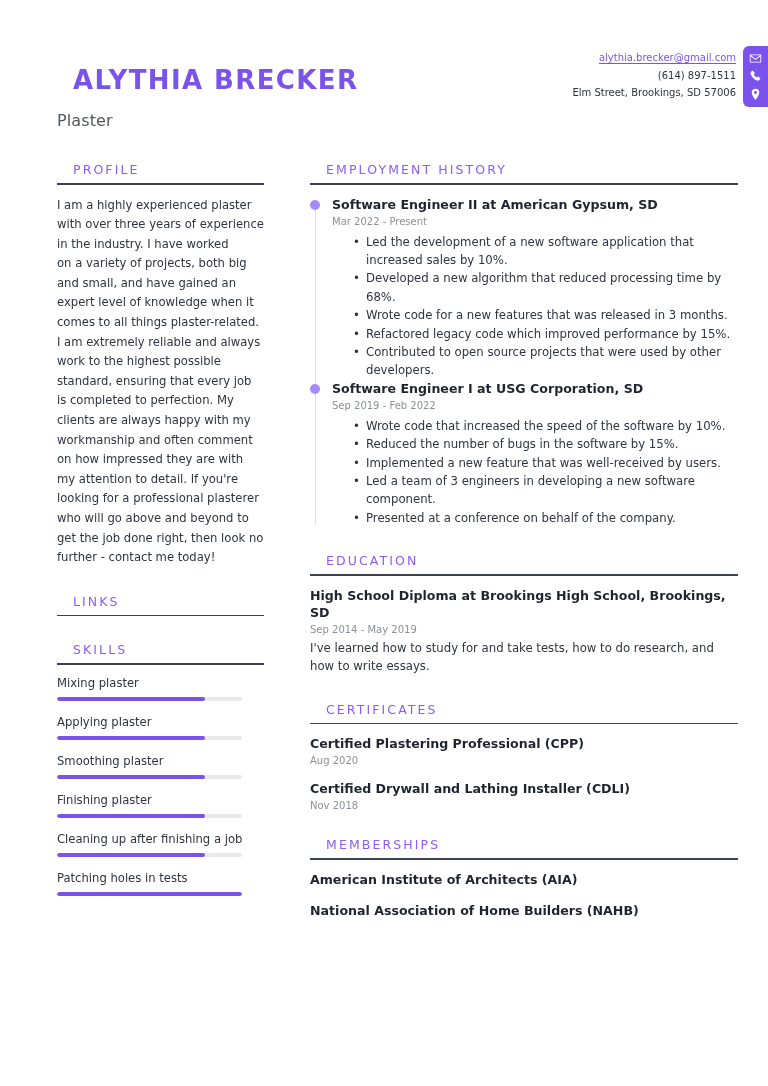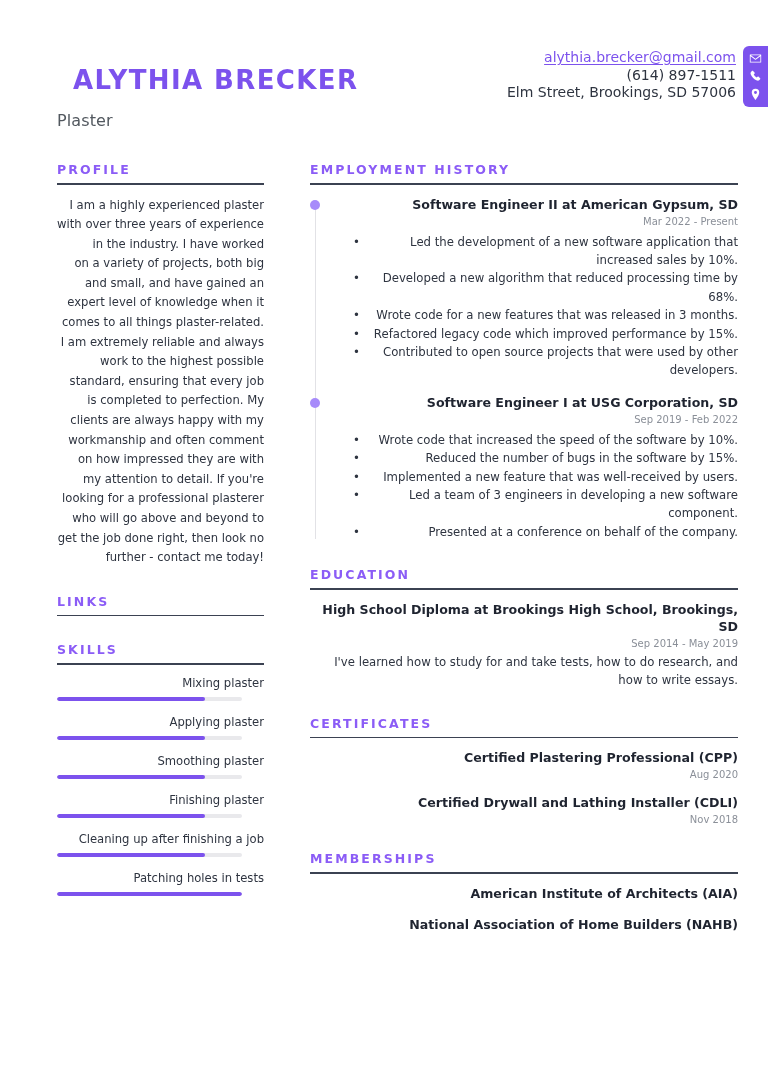--- a/index.html
+++ b/index.html
@@ -48,21 +48,21 @@
     letter-spacing: .1px;
   }
 
   .contact-wrap {
     display: flex;
     align-items: flex-start;
     margin-right: -38px;
   }
   .contact-lines {
     text-align: right;
-    font-size: 14px;
+    font-size: 10px;
     color: #2e3440;
     line-height: 17.5px;
     padding-top: 3px;
     padding-right: 7px;
   }
   .contact-lines .email {
     color: #7c52ed;
     text-decoration: underline;
     text-underline-offset: 2px;
   }
@@ -84,32 +84,32 @@
     margin-top: 42px;
     align-items: flex-start;
   }
   .col-left  { width: 207px; flex: 0 0 207px; }
   .col-right { width: 428px; flex: 0 0 428px; margin-left: 46px; }
 
   
   .section { margin-bottom: 26px; }
   .section-title {
     font-size: 12.5px;
-    font-weight: bold;
+    font-weight: normal;
     letter-spacing: 2.1px;
     color: #8b5cf6;
     text-transform: uppercase;
-    margin: 0 0 6px 0;
+    margin: 0 0 6px 16px;
   }
   .section-rule {
     height: 1.5px;
     background: #3b4252;
     width: 100%;
   }
-  .section-body { padding-top: 11px; text-align: right; }
+  .section-body { padding-top: 11px; }
 
   
   .profile-text {
     font-size: 11.6px;
     line-height: 19.6px;
     color: #2e3440;
     white-space: pre-line;
   }
 
   
@@ -148,21 +148,21 @@
   }
   .timeline::before {
     content: "";
     position: absolute;
     left: 4.5px;
     top: 6px;
     bottom: 2px;
     width: 1.5px;
     background: #e2e2e6;
   }
-  .tl-entry { position: relative; margin-bottom: 14px; }
+  .tl-entry { position: relative; }
   .tl-entry:last-child { margin-bottom: 0; }
   .tl-dot {
     position: absolute;
     left: -22px;
     top: 4px;
     width: 10px;
     height: 10px;
     border-radius: 50%;
     background: #a78bfa;
   }

